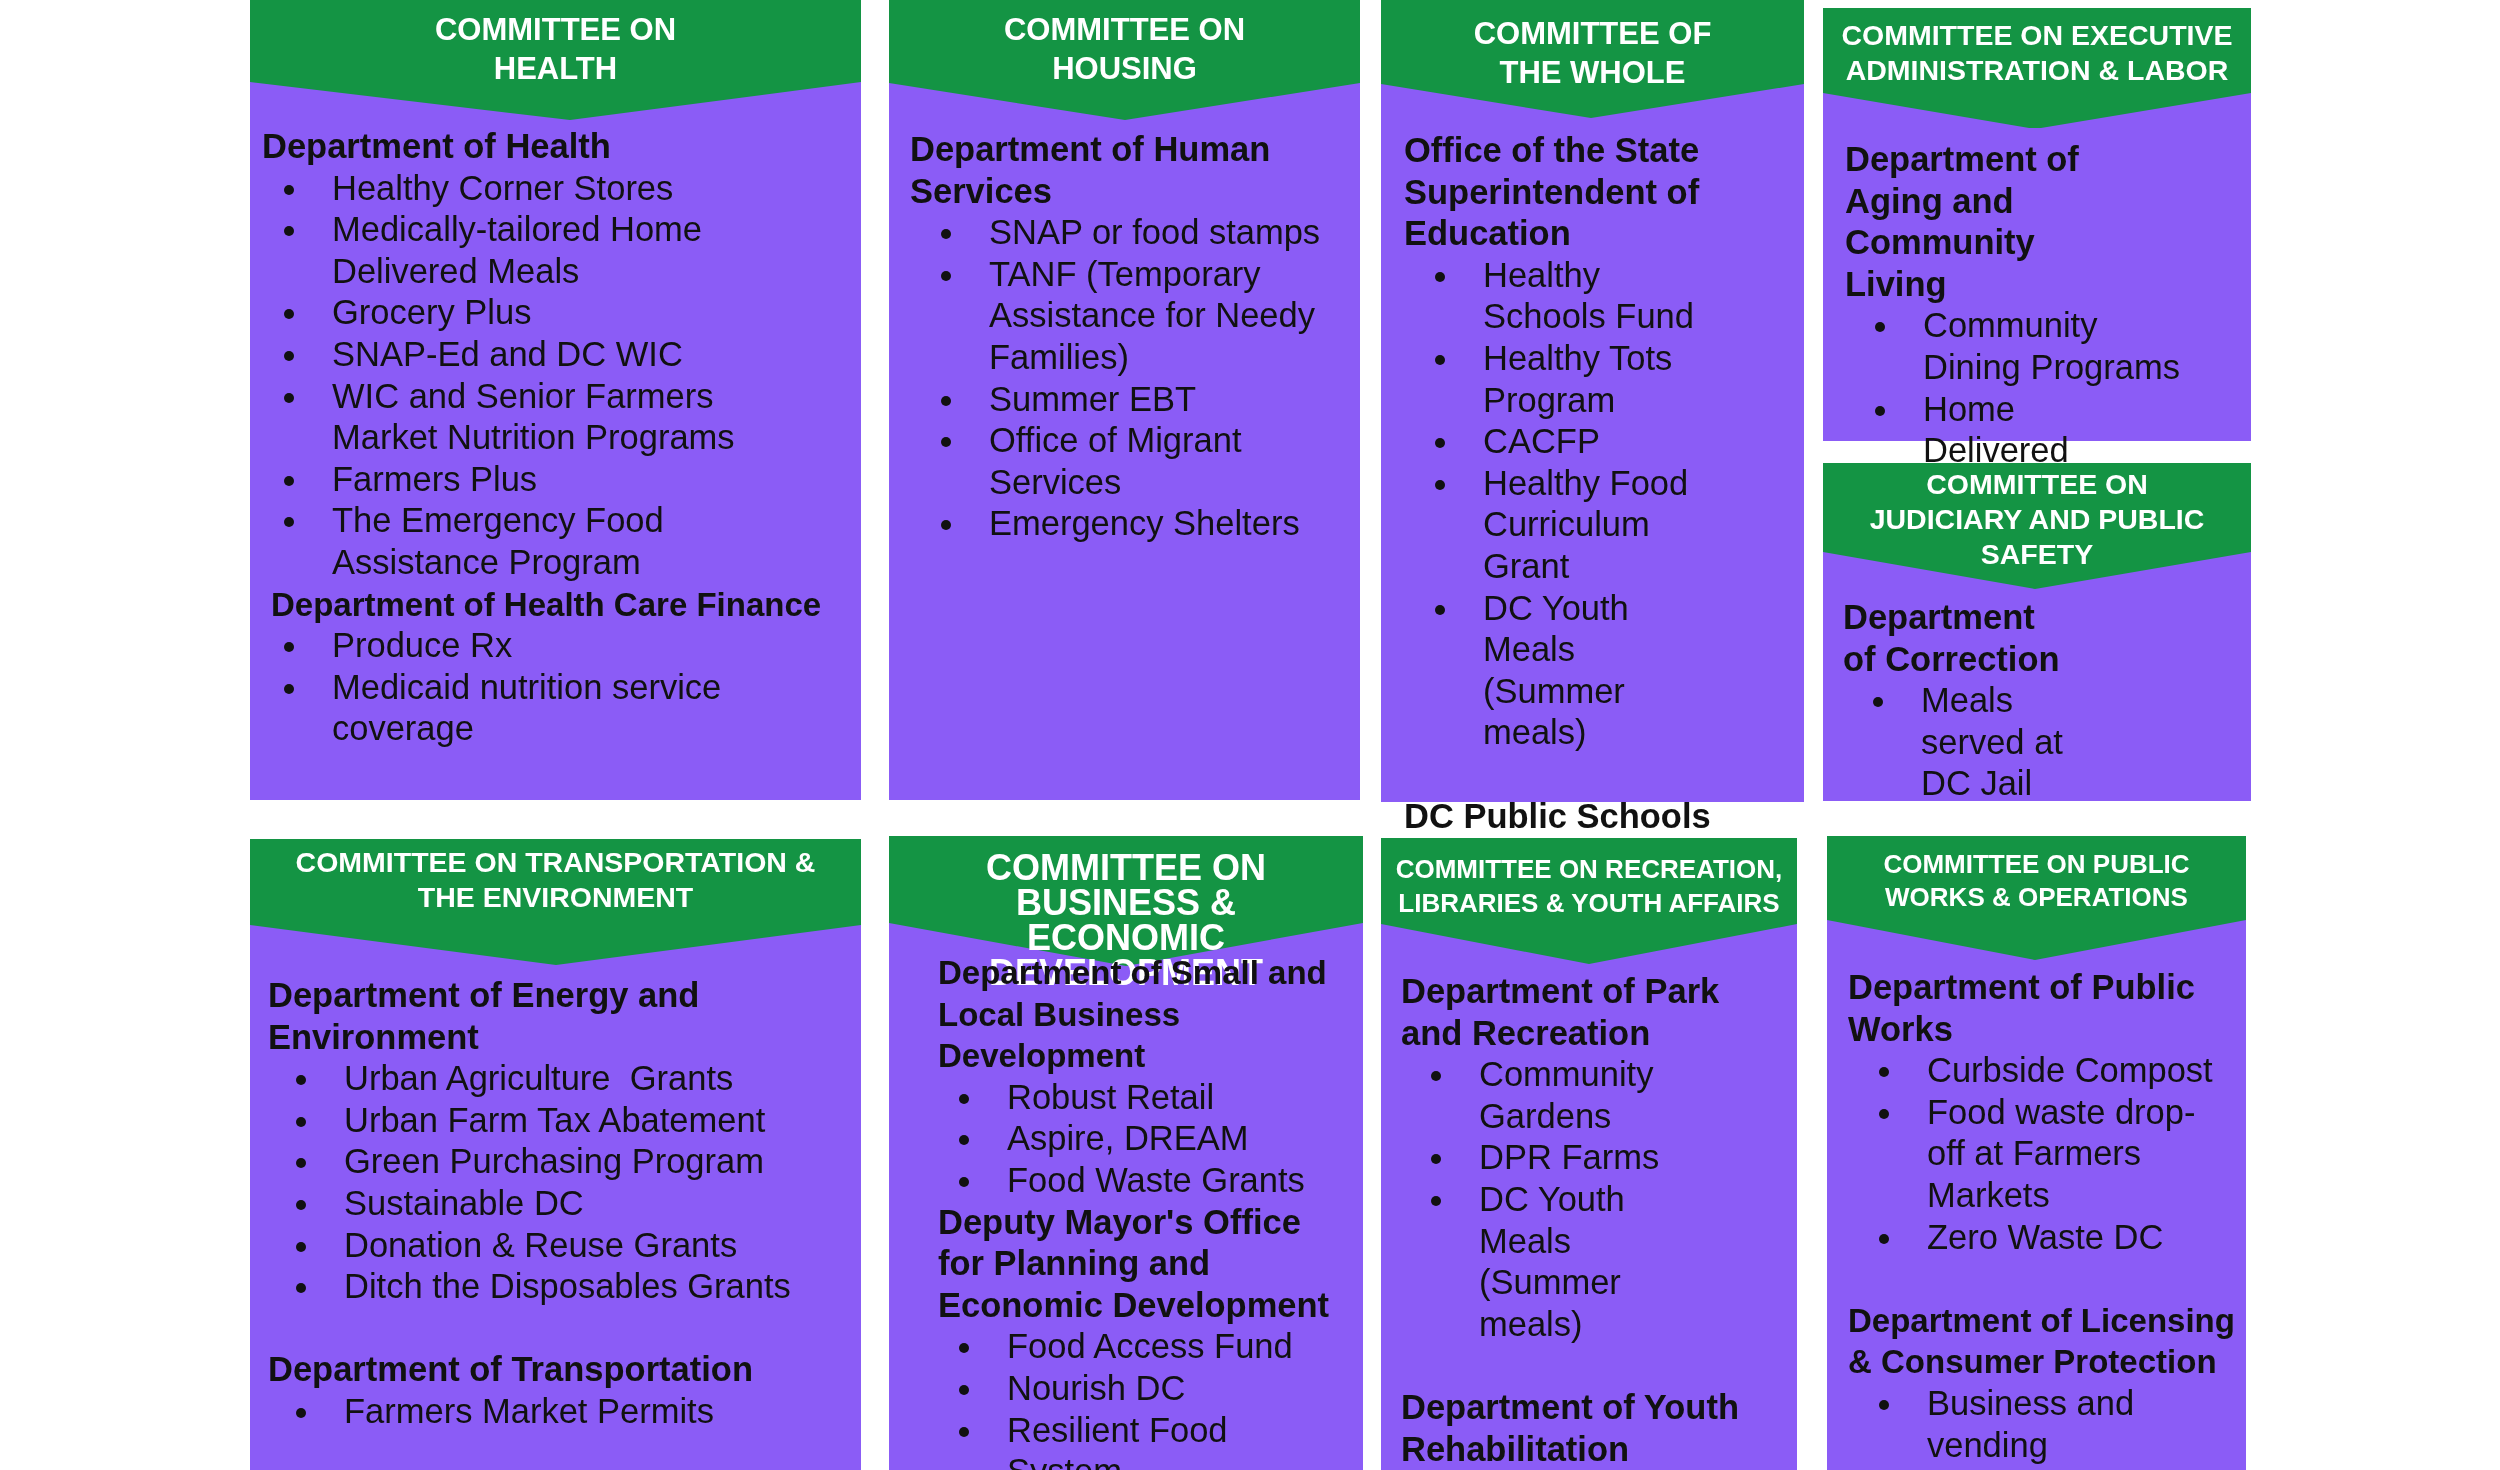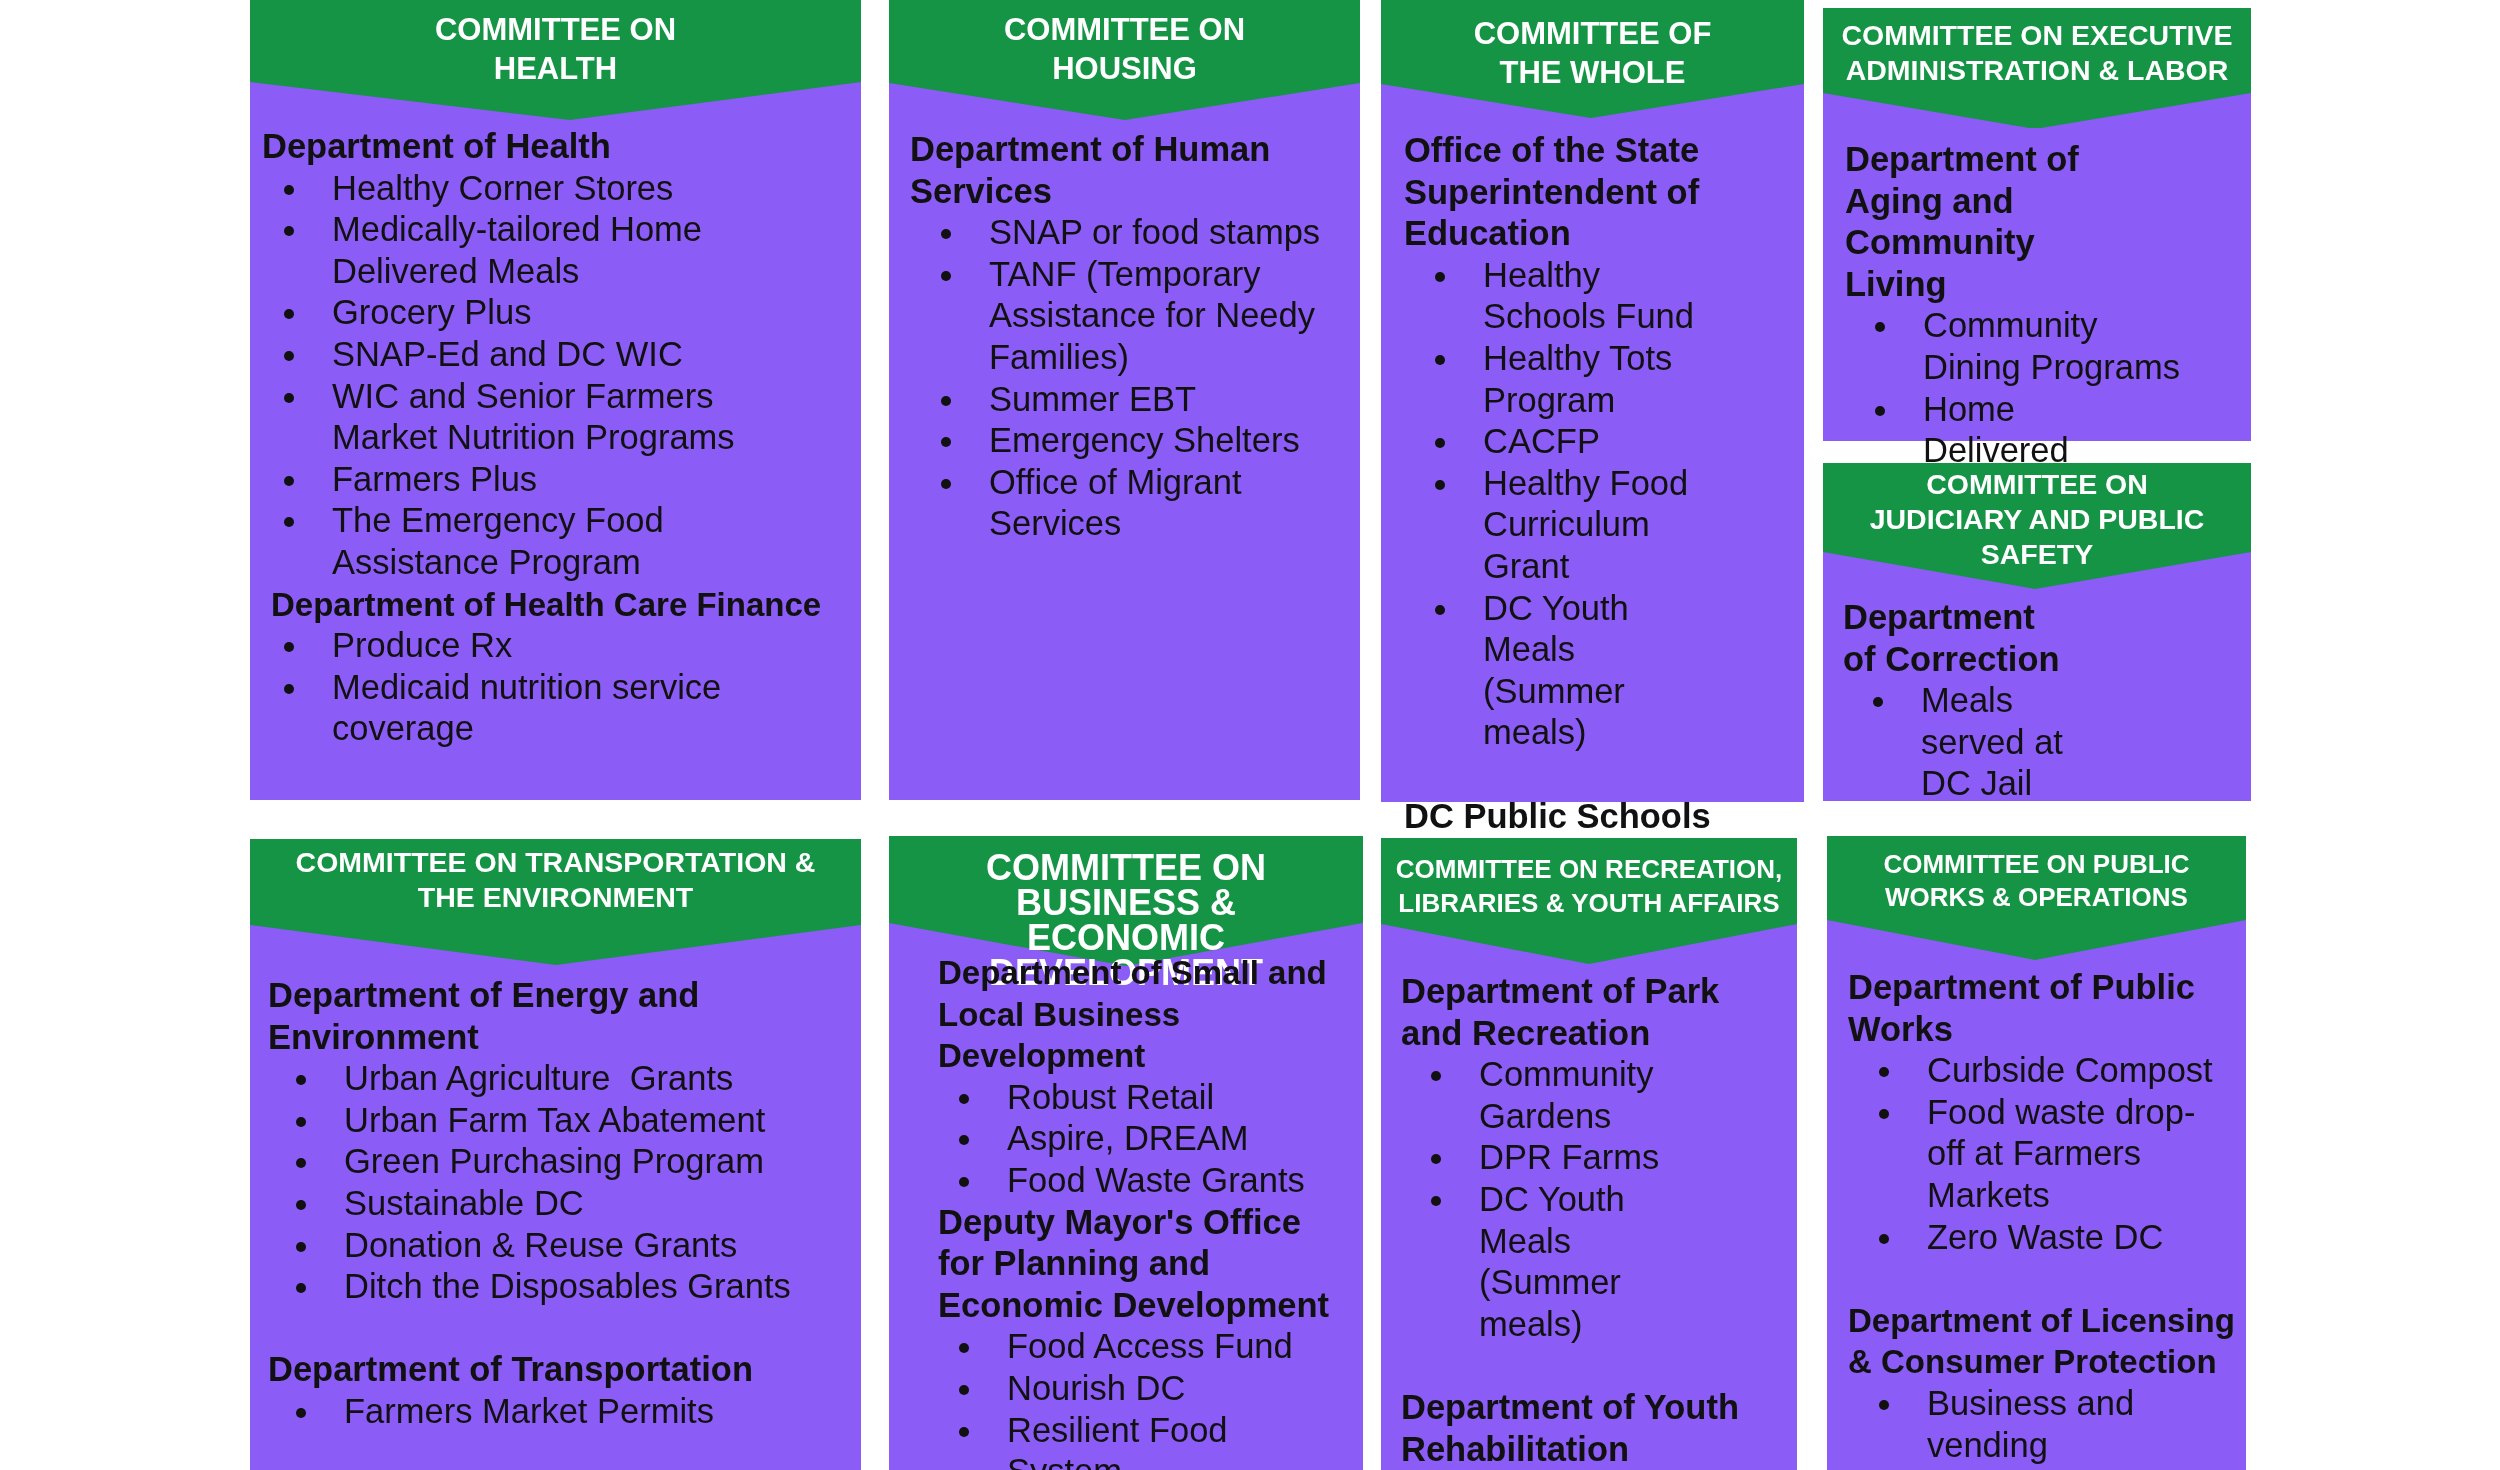--- a/index.html
+++ b/index.html
@@ -59,22 +59,22 @@
       <div>COMMITTEE ON</div>
       <div>HOUSING</div>
     </div>
   </div>
   <div class="body" style="top:129px; padding-left:21px; padding-right:20px;">
     <div class="dept" style="padding-right:60px;">Department of Human Services</div>
     <ul style="margin-left:19px;">
       <li>SNAP or food stamps</li>
       <li>TANF (Temporary Assistance for Needy Families)</li>
       <li>Summer EBT</li>
+      <li style="padding-right:80px;">Office of Migrant Services</li>
       <li>Emergency Shelters</li>
-      <li style="padding-right:80px;">Office of Migrant Services</li>
     </ul>
   </div>
 </section>
 
 <section class="card" style="left:1381px; top:0; width:423px; height:802px;">
   <div class="hdr" style="height:120px;">
     <svg viewBox="0 0 423 120" preserveAspectRatio="none">
         <polygon points="0,0 423,0 423,84 210,118 0,84" fill="#149444"></polygon>
       </svg>
     <div class="hdr-title" style="top:14px; font-size:31px; line-height:39px;">

